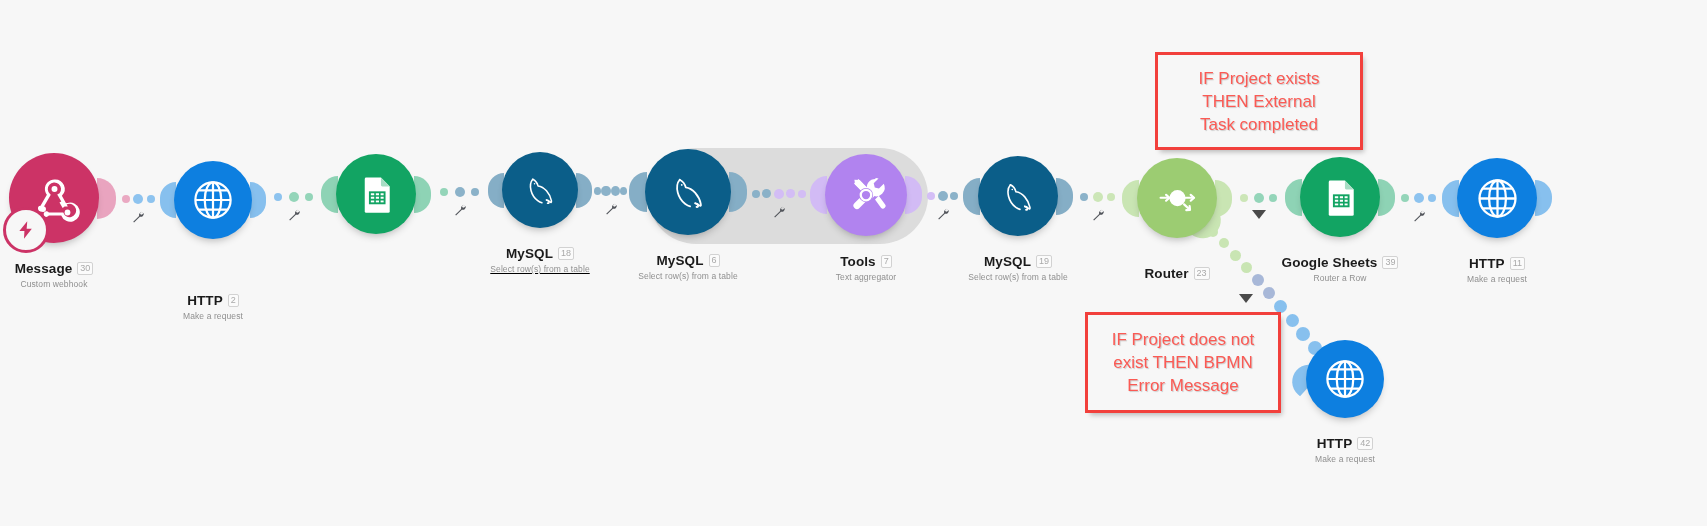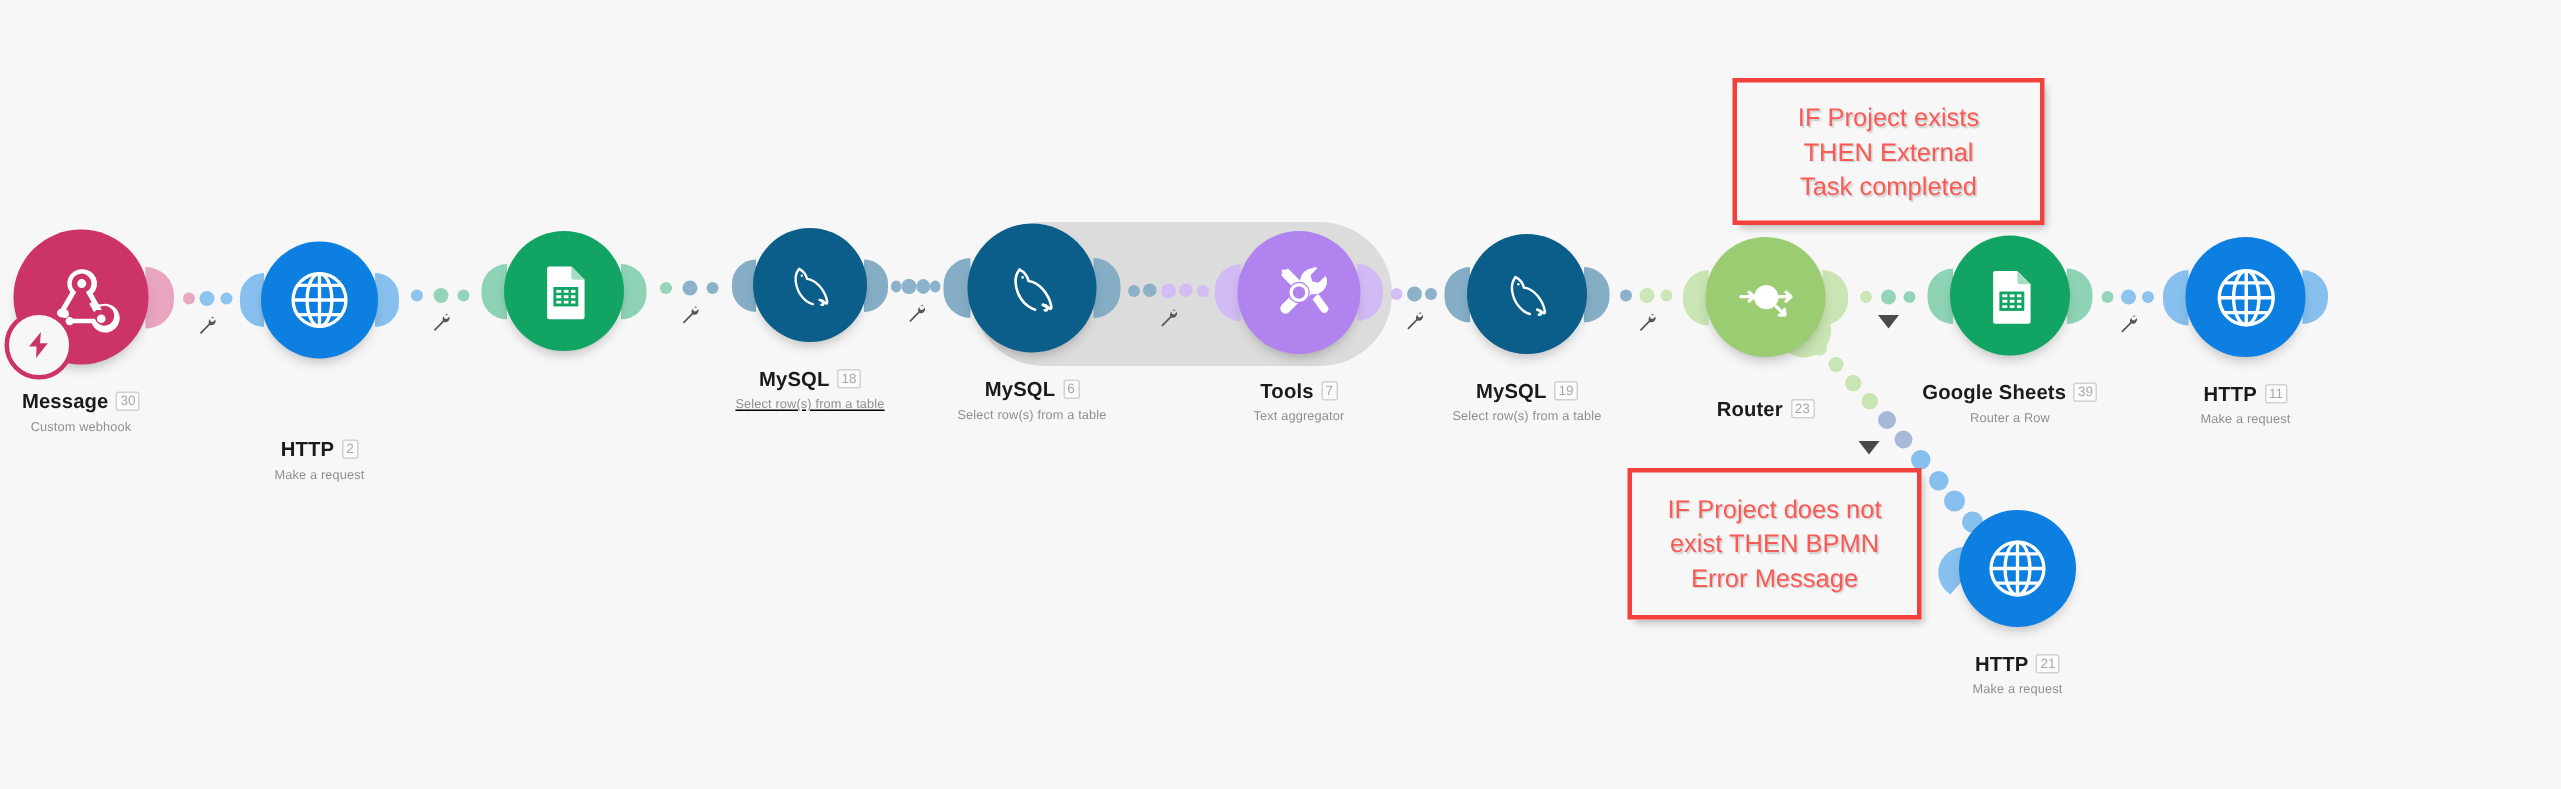--- a/index.html
+++ b/index.html
@@ -332,21 +332,21 @@
       <span>
         <svg viewBox="0 0 64 64" fill="none" stroke="#fff" stroke-width="3.1" width="46" height="46">
   <circle cx="32" cy="32" r="24.5"></circle>
   <ellipse cx="32" cy="32" rx="11.5" ry="24.5"></ellipse>
   <line x1="7.5" y1="32" x2="56.5" y2="32"></line>
   <path d="M11.5 18.5h41M11.5 45.5h41"></path>
   <line x1="32" y1="7.5" x2="32" y2="56.5"></line>
 </svg>
       </span>
     </div>
-    <div class="label" style="left: 1235px; top: 434px; width: 220px;"><span class="ttl">HTTP</span><span class="badge">21</span><span class="sub">Make a request</span></div>
+    <div class="label" style="left: 1235px; top: 434px; width: 220px;"><span class="ttl">HTTP</span><span class="badge">42</span><span class="sub">Make a request</span></div>
     <div class="tri" style="left: 1252px; top: 210px;"></div>
     <div class="tri" style="left: 1239px; top: 294px;"></div>
     <div class="note" style="left: 1085px; top: 312px; width: 190px; height: 95px; border-color: rgb(242, 64, 60); color: rgb(251, 90, 84);">
       <span>IF Project does not<br>exist THEN BPMN<br>Error Message</span>
     </div>
     <div class="note" style="left: 1155px; top: 52px; width: 202px; height: 92px; border-color: rgb(242, 64, 60); color: rgb(251, 90, 84);">
       <span>IF Project exists<br>THEN External<br>Task completed</span>
     </div>
   </div>
 

